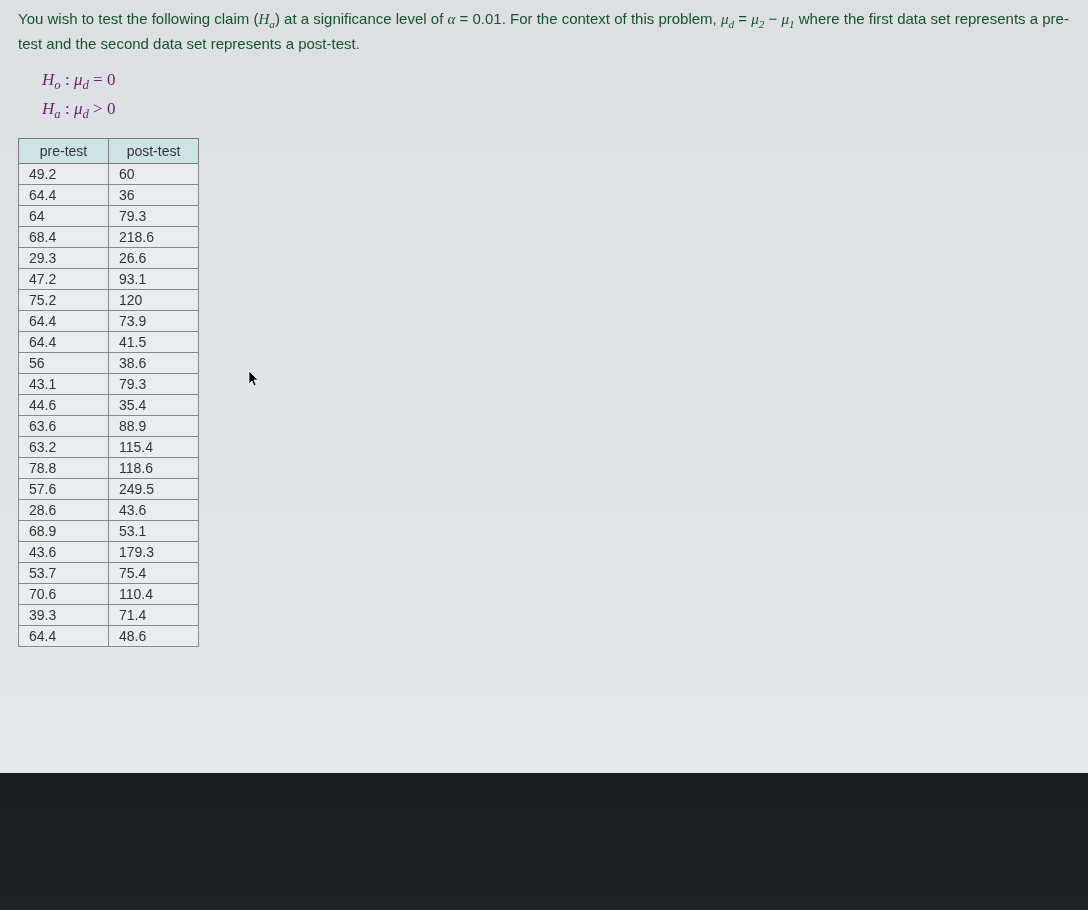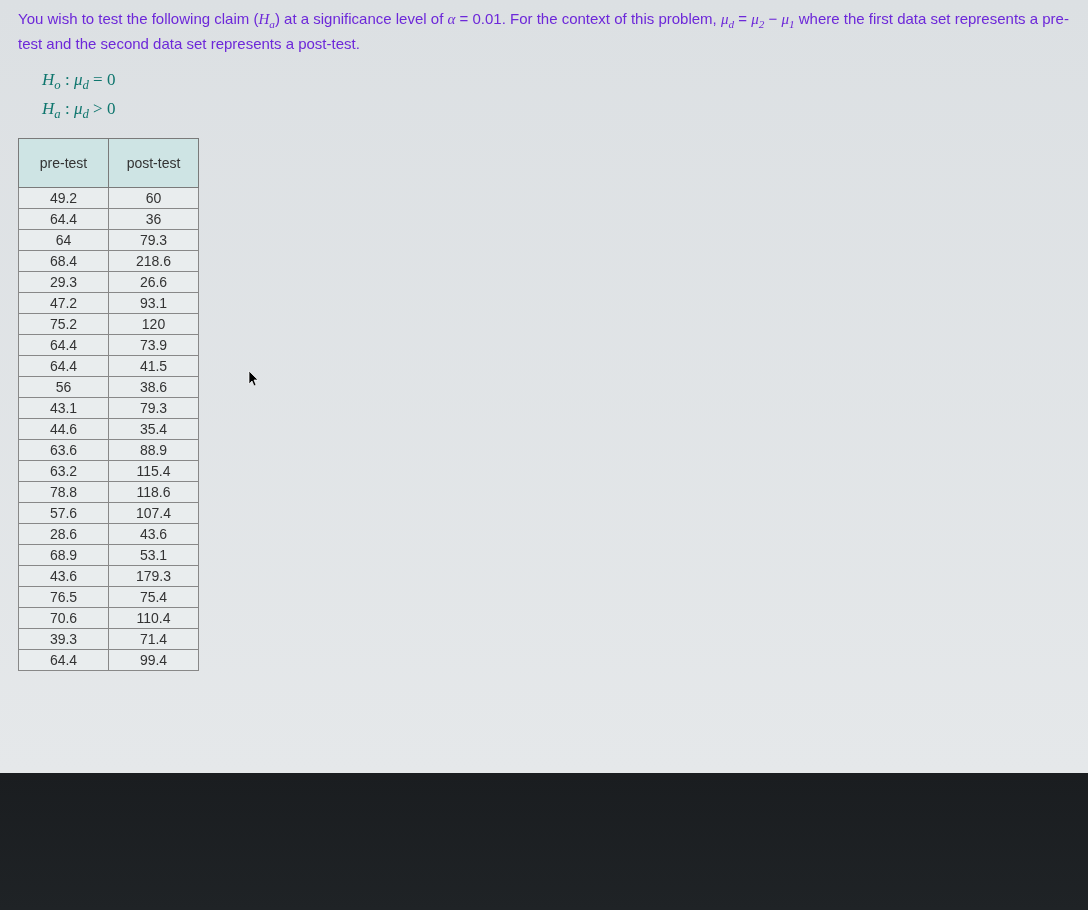--- a/index.html
+++ b/index.html
@@ -13,62 +13,62 @@
       color: #333;
       background: linear-gradient(to bottom, #dce0e3 0%, #e5e8ea 85%, #1a1d20 85%, #1f2326 100%);
       min-height: 910px;
       width: 1088px;
       padding: 8px 18px;
     }
     .content {
       background: transparent;
     }
     .para {
-      color: #6d28d9;
+      color: #14532d;
       line-height: 1.5;
       margin-bottom: 10px;
     }
     .math-var {
       font-style: italic;
       font-family: "Times New Roman", serif;
     }
     .math-sub {
       font-size: 0.75em;
       vertical-align: sub;
       font-style: italic;
       font-family: "Times New Roman", serif;
     }
     .hypotheses {
       margin: 12px 0 14px 24px;
       font-family: "Times New Roman", serif;
       font-size: 17px;
-      color: #0f766e;
+      color: #701a75;
       line-height: 1.5;
     }
     .hypotheses .row {
       white-space: nowrap;
     }
     table.data {
       border-collapse: collapse;
       margin-top: 4px;
       font-size: 14px;
       color: #333;
     }
     table.data th {
       background: #cee4e4;
       border: 1px solid #7a7a7a;
-      padding: 16px 12px;
+      padding: 4px 12px;
       font-weight: normal;
       text-align: center;
       color: #333;
     }
     table.data td {
       border: 1px solid #888;
       padding: 2px 10px;
-      text-align: center;
+      text-align: left;
       background: #e9edee;
       min-width: 90px;
     }
     .cursor {
       position: absolute;
       left: 248px;
       top: 370px;
       font-size: 16px;
       color: #000;
       pointer-events: none;
@@ -156,49 +156,49 @@
         <tr>
           <td>63.2</td>
           <td>115.4</td>
         </tr>
         <tr>
           <td>78.8</td>
           <td>118.6</td>
         </tr>
         <tr>
           <td>57.6</td>
-          <td>107.4</td>
+          <td>249.5</td>
         </tr>
         <tr>
           <td>28.6</td>
           <td>43.6</td>
         </tr>
         <tr>
           <td>68.9</td>
           <td>53.1</td>
         </tr>
         <tr>
           <td>43.6</td>
           <td>179.3</td>
         </tr>
         <tr>
-          <td>76.5</td>
+          <td>53.7</td>
           <td>75.4</td>
         </tr>
         <tr>
           <td>70.6</td>
           <td>110.4</td>
         </tr>
         <tr>
           <td>39.3</td>
           <td>71.4</td>
         </tr>
         <tr>
           <td>64.4</td>
-          <td>99.4</td>
+          <td>48.6</td>
         </tr>
       </tbody>
   </table>
 
 </div>
 
 <div class="cursor">
   <svg width="14" height="18" viewBox="0 0 14 18">
     <path d="M1 1 L1 14 L4 11 L6 16 L8 15 L6 10 L10 10 Z" fill="#000" stroke="#fff" stroke-width="0.7"></path>
   </svg>

